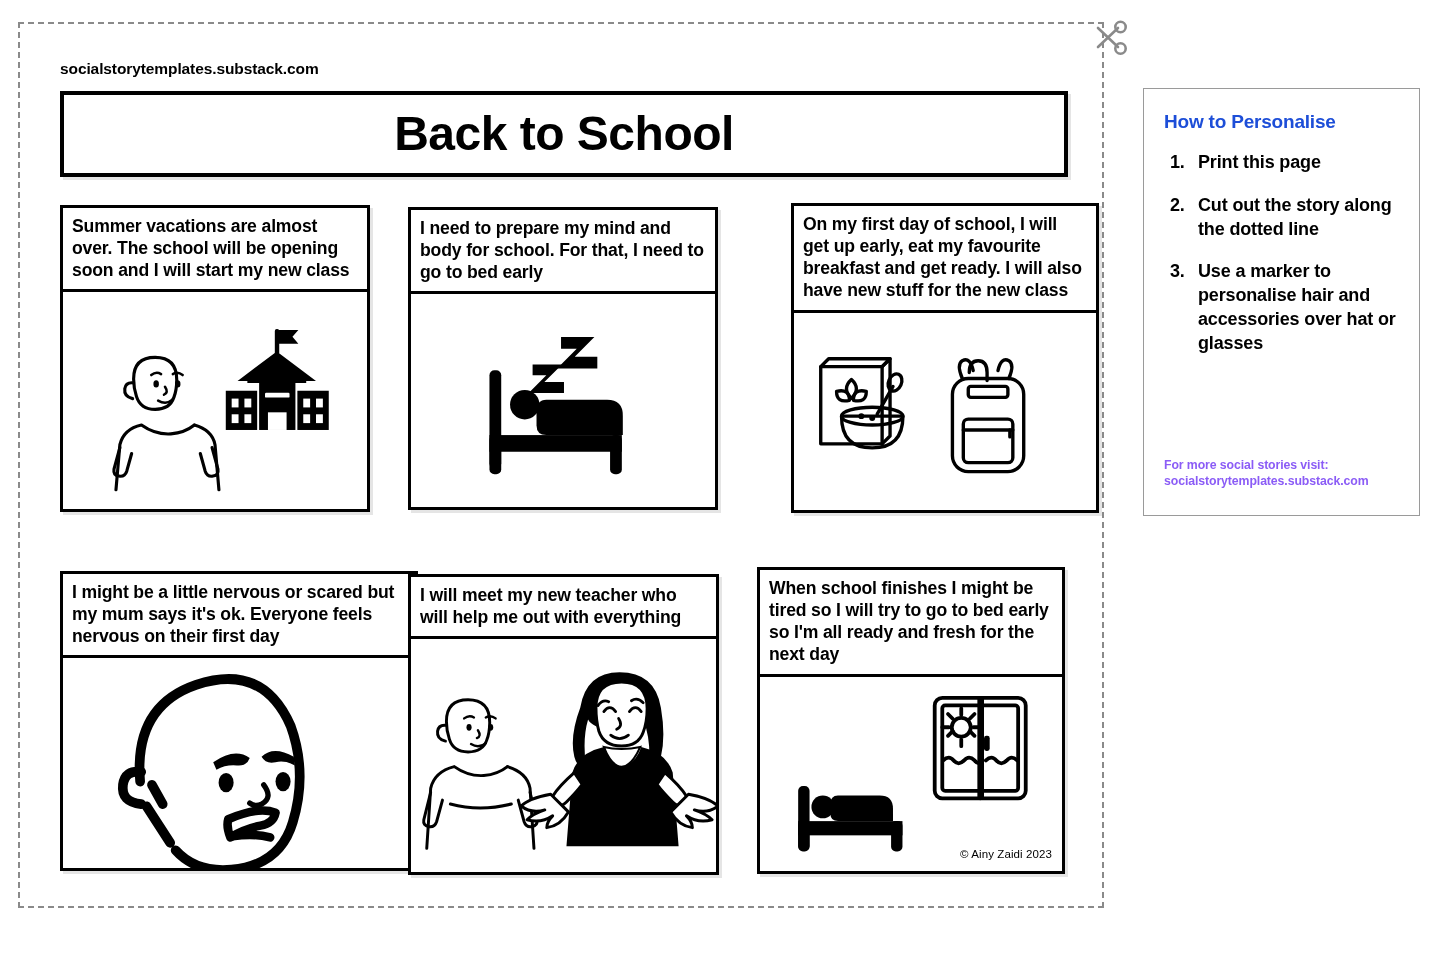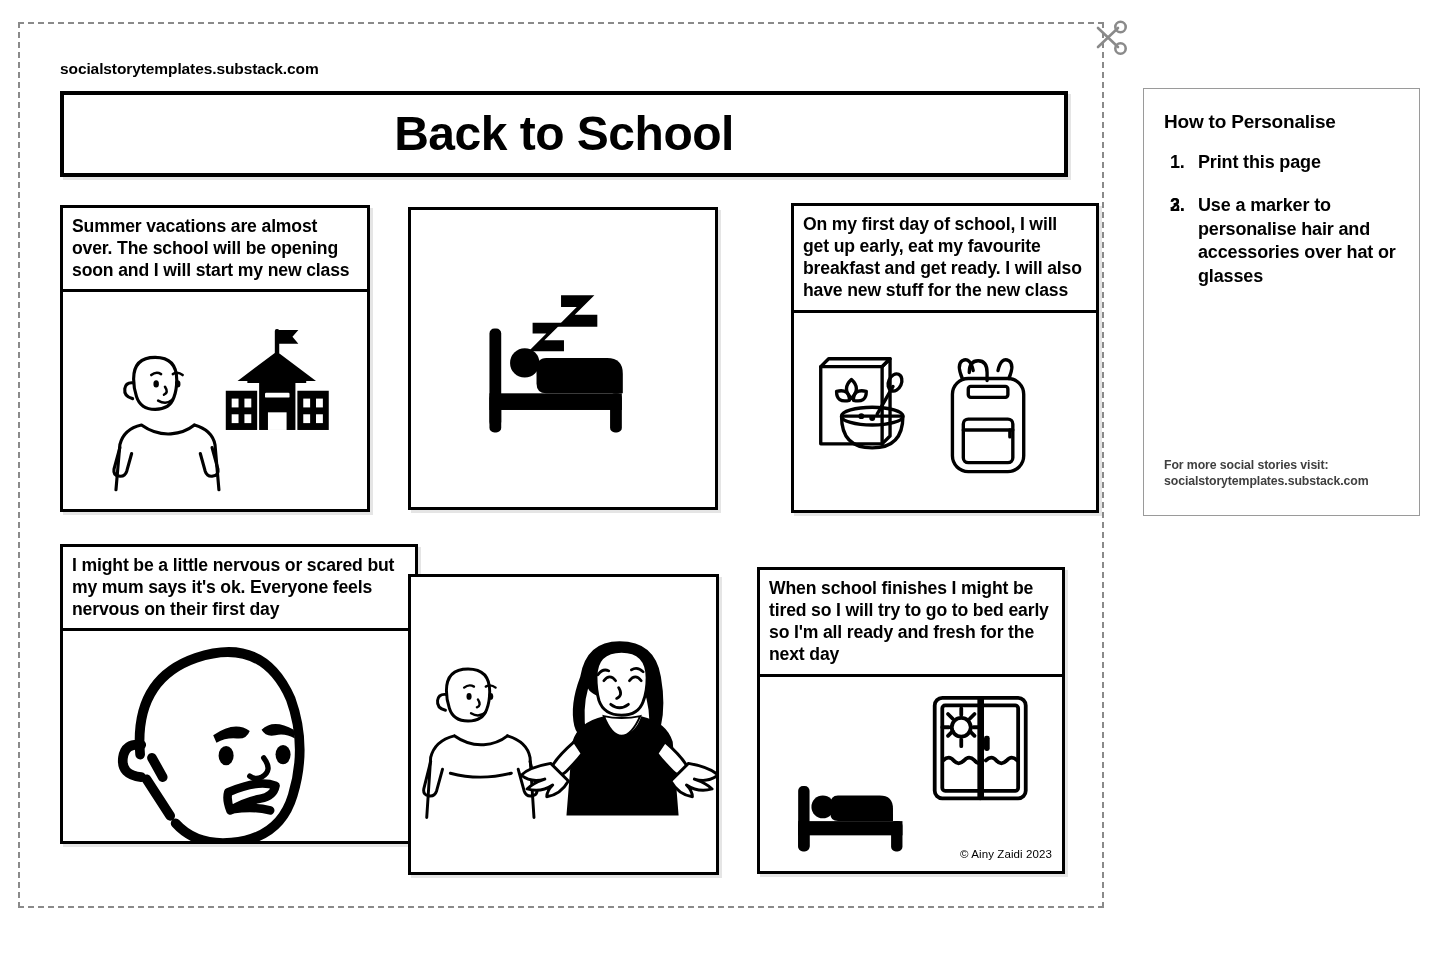--- a/index.html
+++ b/index.html
@@ -80,21 +80,21 @@
     overflow: hidden;
     background: #fff;
   }
   .panel-art svg { display: block; width: 100%; height: 100%; }
 
   
   #panel-1 { left: 60px;  top: 205px; width: 310px; height: 307px; gap: 30px; }
   #panel-2 { left: 408px; top: 207px; width: 310px; height: 303px; }
   #panel-3 { left: 755px; top: 203px; width: 308px; height: 310px; margin-left: 36px; }
   
-  #panel-4 { left: 60px;  top: 544px; width: 358px; height: 300px; }
+  #panel-4 { left: 60px;  top: 571px; width: 358px; height: 300px; }
   #panel-5 { left: 408px; top: 574px; width: 311px; height: 301px; }
   #panel-6 { left: 757px; top: 567px; width: 308px; height: 307px; }
 
   #copyright {
     position: absolute;
     left: 960px; top: 848px;
     font-size: 11.5px;
     color: #000;
     letter-spacing: 0.1px;
   }
@@ -106,21 +106,21 @@
     width: 277px; height: 428px;
     border: 1px solid #9a9a9a;
     background: #fff;
     padding: 22px 20px 0 20px;
   }
   #howto-title {
     font-size: 19px;
     font-weight: bold;
     letter-spacing: -0.2px;
     margin-bottom: 18px;
-    color: #000000;
+    color: #1d4ed8;
   }
   #howto-list {
     list-style: none;
     margin: 0; padding: 0;
   }
   #howto-list li {
     position: relative;
     padding-left: 34px;
     margin-bottom: 19px;
     font-size: 18px;
@@ -135,21 +135,21 @@
     font-weight: bold;
   }
   #howto-footer {
     position: absolute;
     left: 20px; top: 368px;
     width: 246px;
     font-size: 12.3px;
     font-weight: bold;
     line-height: 1.32;
     letter-spacing: -0.1px;
-    color: #404040;
+    color: #8b5cf6;
   }
 </style>
 </head>
 <body>
 
 <div id="page">
 
   <div id="cut-region"></div>
 
   <div id="scissors-icon">
@@ -209,20 +209,21 @@
           <rect x="245" y="78" width="7" height="9"></rect>
           <rect x="258" y="78" width="7" height="9"></rect>
           <rect x="245" y="94" width="7" height="9"></rect>
           <rect x="258" y="94" width="7" height="9"></rect>
         </g>
       </svg>
     </div>
   </div>
 
   <div class="panel" id="panel-2">
+    <div class="panel-caption">I need to prepare my mind and body for school. For that, I need to go to bed early</div>
     <div class="panel-art">
       <svg viewBox="0 0 310 185" preserveAspectRatio="xMidYMid meet">
         <g fill="#000">
 
           <rect x="80" y="62" width="12" height="100" rx="5"></rect>
 
           <rect x="80" y="128" width="135" height="17"></rect>
 
           <rect x="80" y="128" width="12" height="40" rx="5"></rect>
           <rect x="203" y="128" width="12" height="40" rx="5"></rect>
@@ -304,20 +305,21 @@
 
         <g fill="none" stroke="#000" stroke-width="8" stroke-linecap="round" stroke-linejoin="round">
           <path d="M145 150 q28-12 44-6 q-2 10-14 12 q-15 3-28 11 q-4-10-2-17z"></path>
           <path d="M149 166 q20-3 35 1"></path>
         </g>
       </svg>
     </div>
   </div>
 
   <div class="panel" id="panel-5">
+    <div class="panel-caption">I will meet my new teacher who will help me out with everything</div>
     <div class="panel-art">
       <svg viewBox="0 0 310 185" preserveAspectRatio="xMidYMid meet">
 
         <g fill="none" stroke="#000" stroke-width="3" stroke-linecap="round" stroke-linejoin="round">
           <path d="M36 58 q0-22 22-22 q22 0 22 23 q0 10-3 18 q-4 12-19 12 q-15 0-19-13 q-3-9-3-18z"></path>
           <path d="M36 62 q-8-1-9 6 q-1 8 8 10"></path>
           <path d="M44 104 q-20 5-24 22 l-4 61 M44 104 q14 10 30 9 q14-1 24-9"></path>
           <path d="M98 104 q20 6 23 22 l4 61"></path>
           <path d="M20 130 l-7 28 q-1 6 5 7 q6 1 8-5 l6-22"></path>
           <path d="M121 130 l7 28 q1 6-5 7 q-6 1-8-5 l-6-22"></path>
@@ -406,20 +408,21 @@
 
   <div id="howto-card">
     <div id="howto-title">How to Personalise</div>
     <ol id="howto-list">
       <li>
         <span class="num">1.</span>
         <span>Print this page</span>
       </li>
       <li>
         <span class="num">2.</span>
+        <span>Cut out the story along the dotted line</span>
       </li>
       <li>
         <span class="num">3.</span>
         <span>Use a marker to personalise hair and accessories over hat or glasses</span>
       </li>
     </ol>
     <div id="howto-footer">
       <div>For more social stories visit:</div>
       <div>socialstorytemplates.substack.com</div>
     </div>

